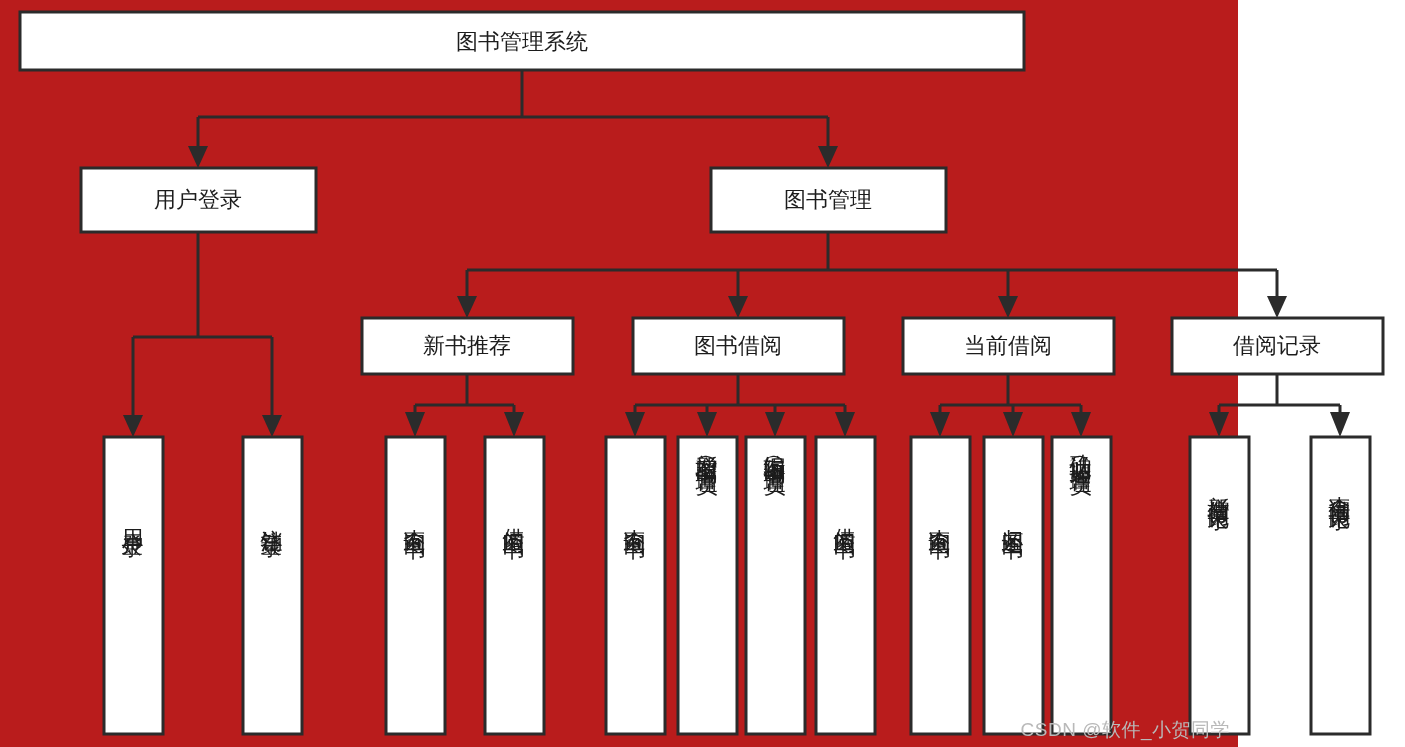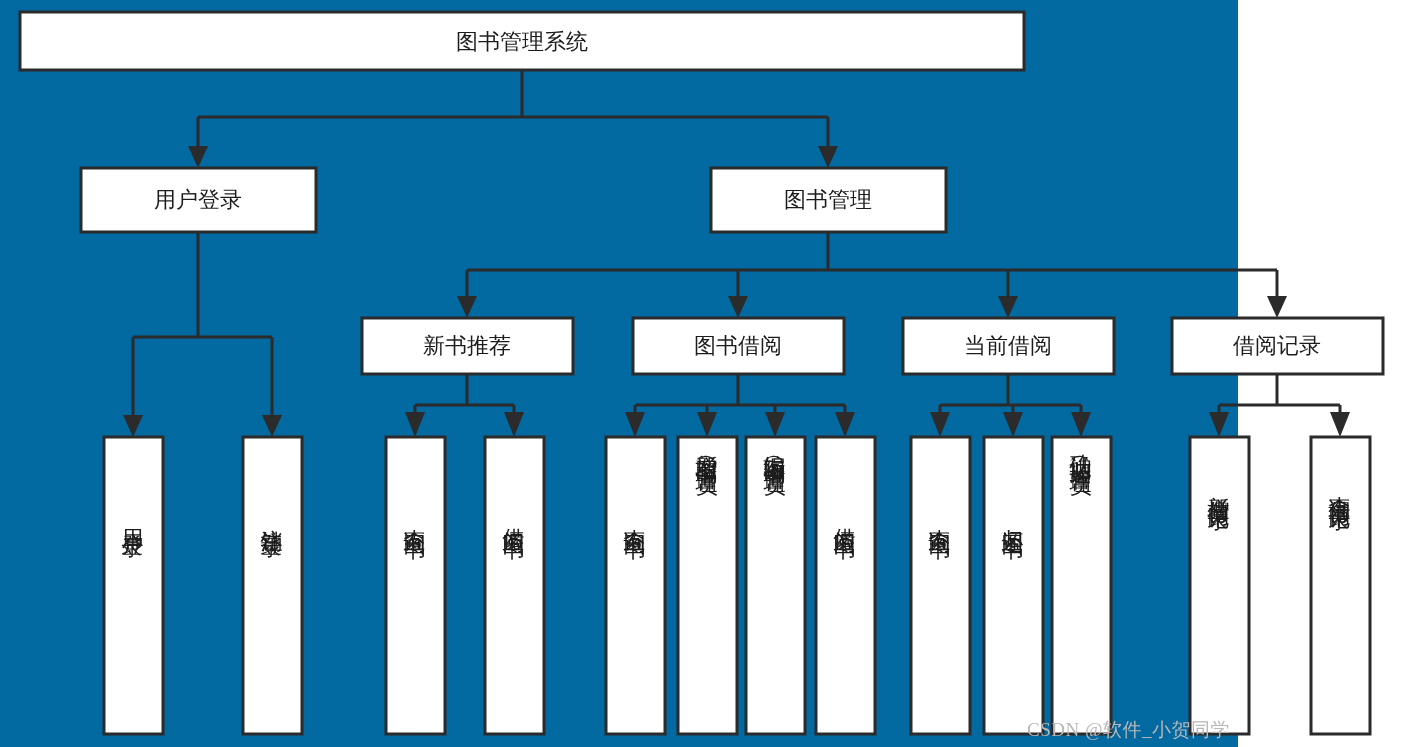--- a/index.html
+++ b/index.html
@@ -11,21 +11,21 @@
   body {
     width: 1405px;
     height: 747px;
     overflow: hidden;
     font-family: "DejaVu Sans", "Liberation Sans", sans-serif;
   }
   #diagram-root {
     position: relative;
     width: 1238px;
     height: 747px;
-    background: #0369a1;
+    background: #b91c1c;
   }
   svg#flowchart {
     position: absolute;
     top: 0;
     left: 0;
     width: 1405px;
     height: 747px;
     display: block;
   }
   .node-rect {
@@ -56,21 +56,21 @@
     fill: #1c1c1c;
     writing-mode: vertical-rl;
     text-orientation: upright;
     letter-spacing: 3px;
     white-space: pre;
   }
   .watermark-text {
     position: absolute;
     right: 8px;
     bottom: 4px;
-    font-family: Liberation Serif, serif;
+    font-family: Liberation Sans, sans-serif;
     font-size: 19px;
     color: #b9b9b9;
     letter-spacing: 0.5px;
     white-space: nowrap;
     pointer-events: none;
   }
 </style>
 </head>
 <body>
 

